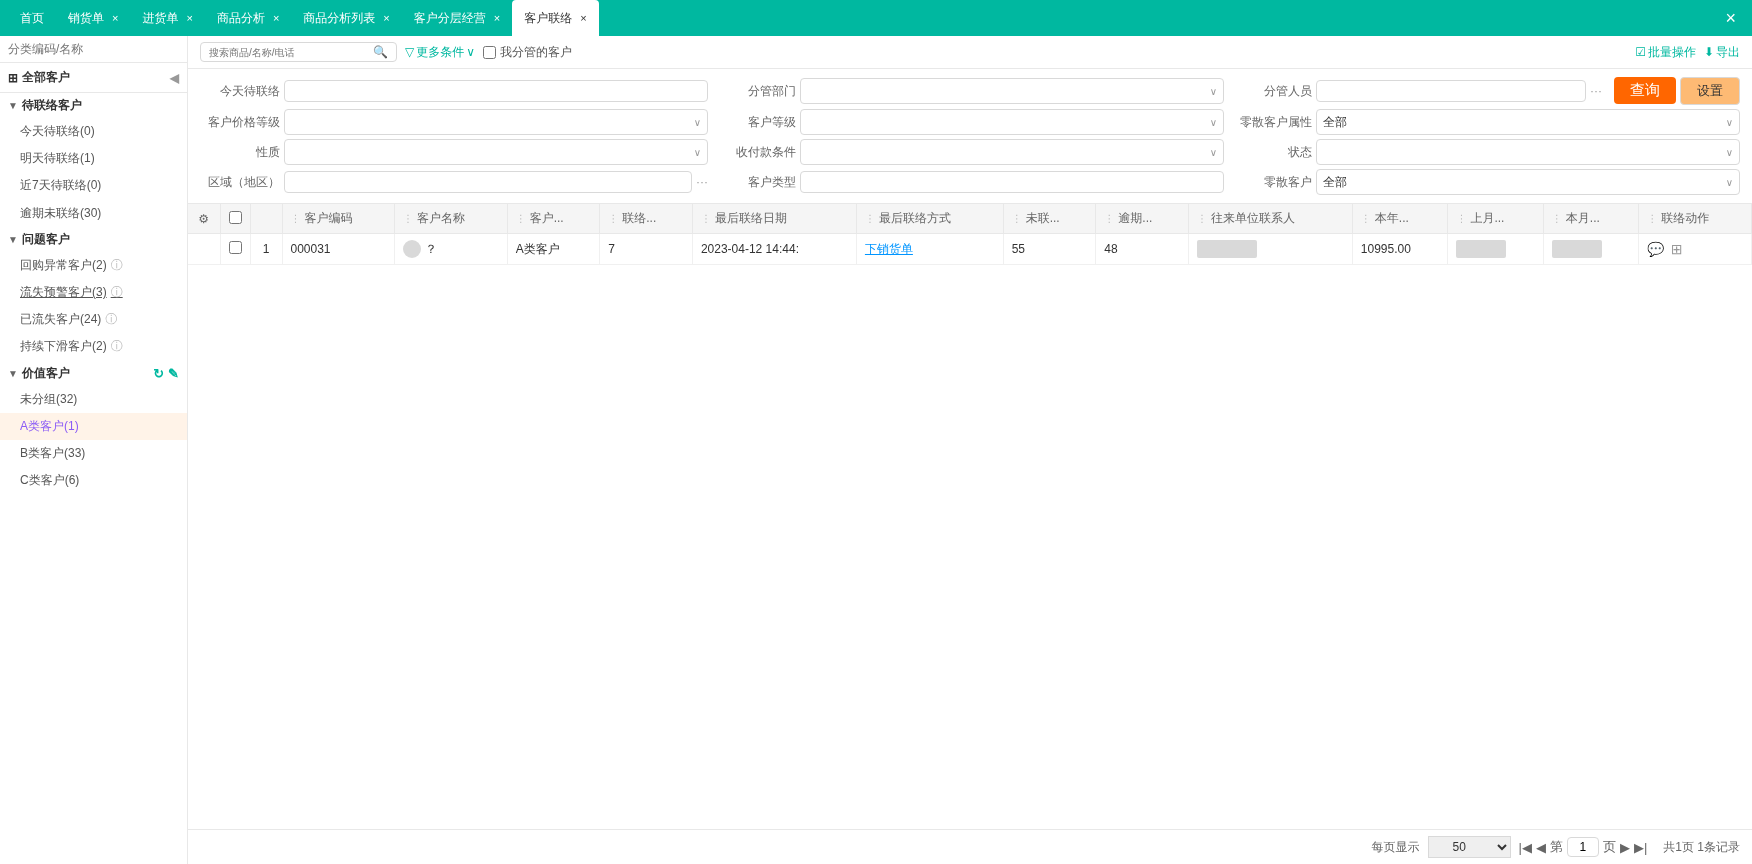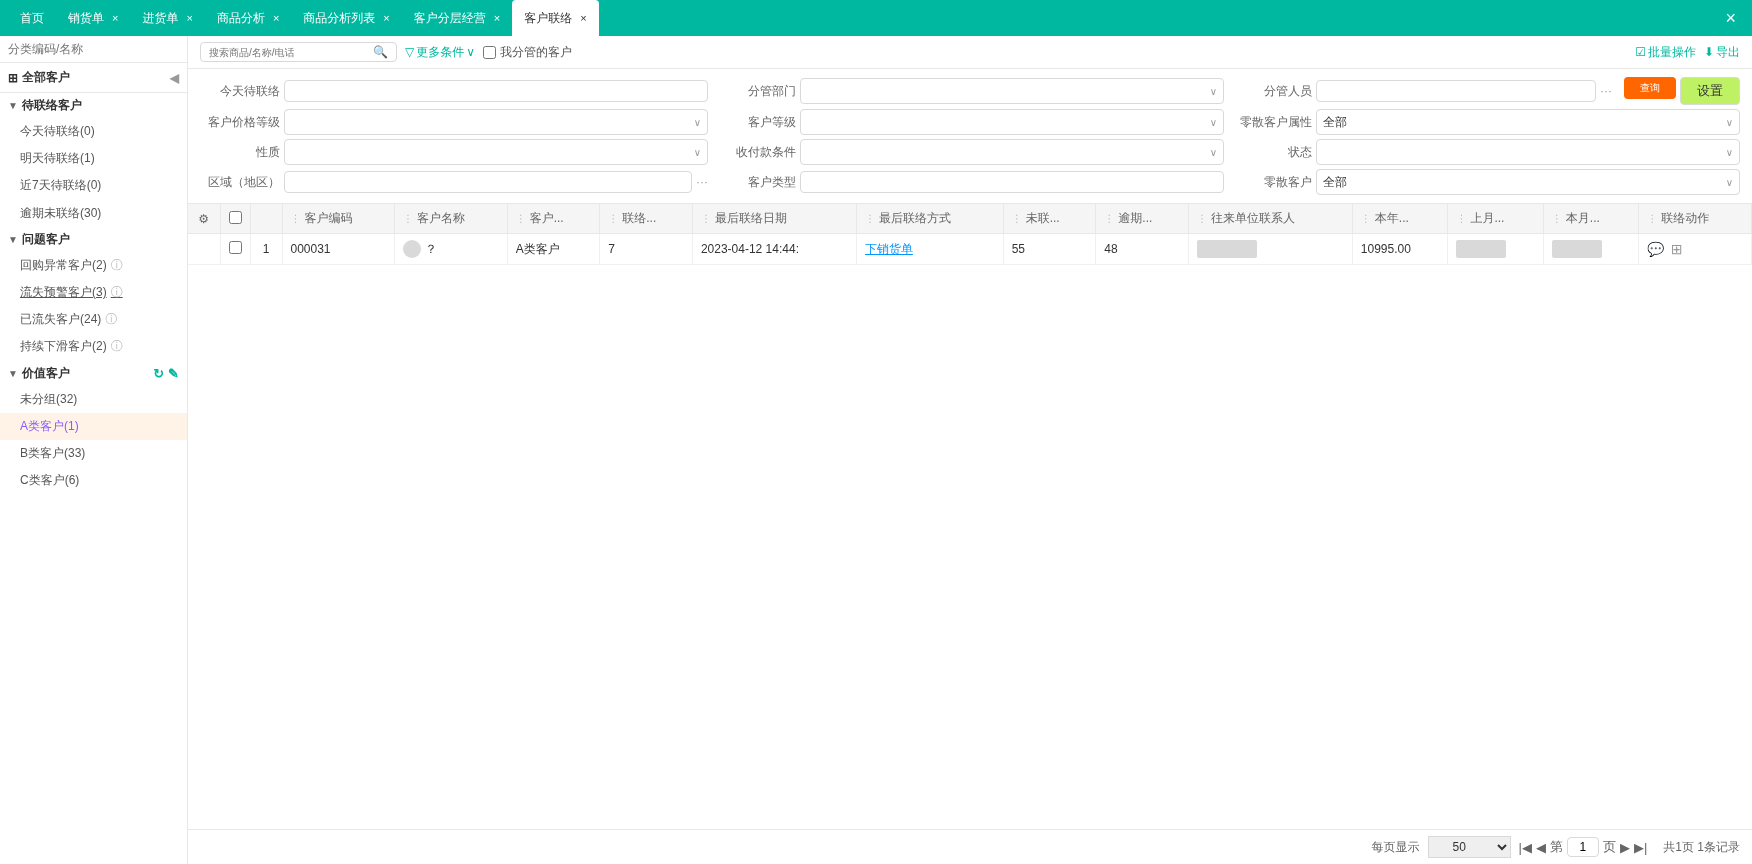--- a/index.html
+++ b/index.html
@@ -79,24 +79,24 @@
     .my-customers {
       display: flex; align-items: center; gap: 4px; color: #555; cursor: pointer;
     }
     .my-customers input[type=checkbox] { cursor: pointer; }
     .filter-bar-spacer { flex: 1; }
     .batch-op { color: #00b8a0; cursor: pointer; display: flex; align-items: center; gap: 2px; }
     .export-btn { color: #00b8a0; cursor: pointer; display: flex; align-items: center; gap: 2px; }
     .adv-dots { color: #999; cursor: pointer; }
     .btn-query {
       background: #ff6600; color: #fff; border: none; border-radius: 4px;
-      padding: 4px 16px; cursor: pointer; font-size: 10px;
+      padding: 4px 16px; cursor: pointer; font-size: 15px;
     }
     .btn-settings {
-      background: #bef264; color: #333; border: 1px solid #d9d9d9; border-radius: 4px;
+      background: #fdba74; color: #333; border: 1px solid #d9d9d9; border-radius: 4px;
       padding: 4px 16px; cursor: pointer; font-size: 13px;
     }
 
     
     .table-wrapper {
       flex: 1; overflow: auto; background: #fff; margin: 0;
     }
     table {
       width: 100%; border-collapse: collapse;
     }

